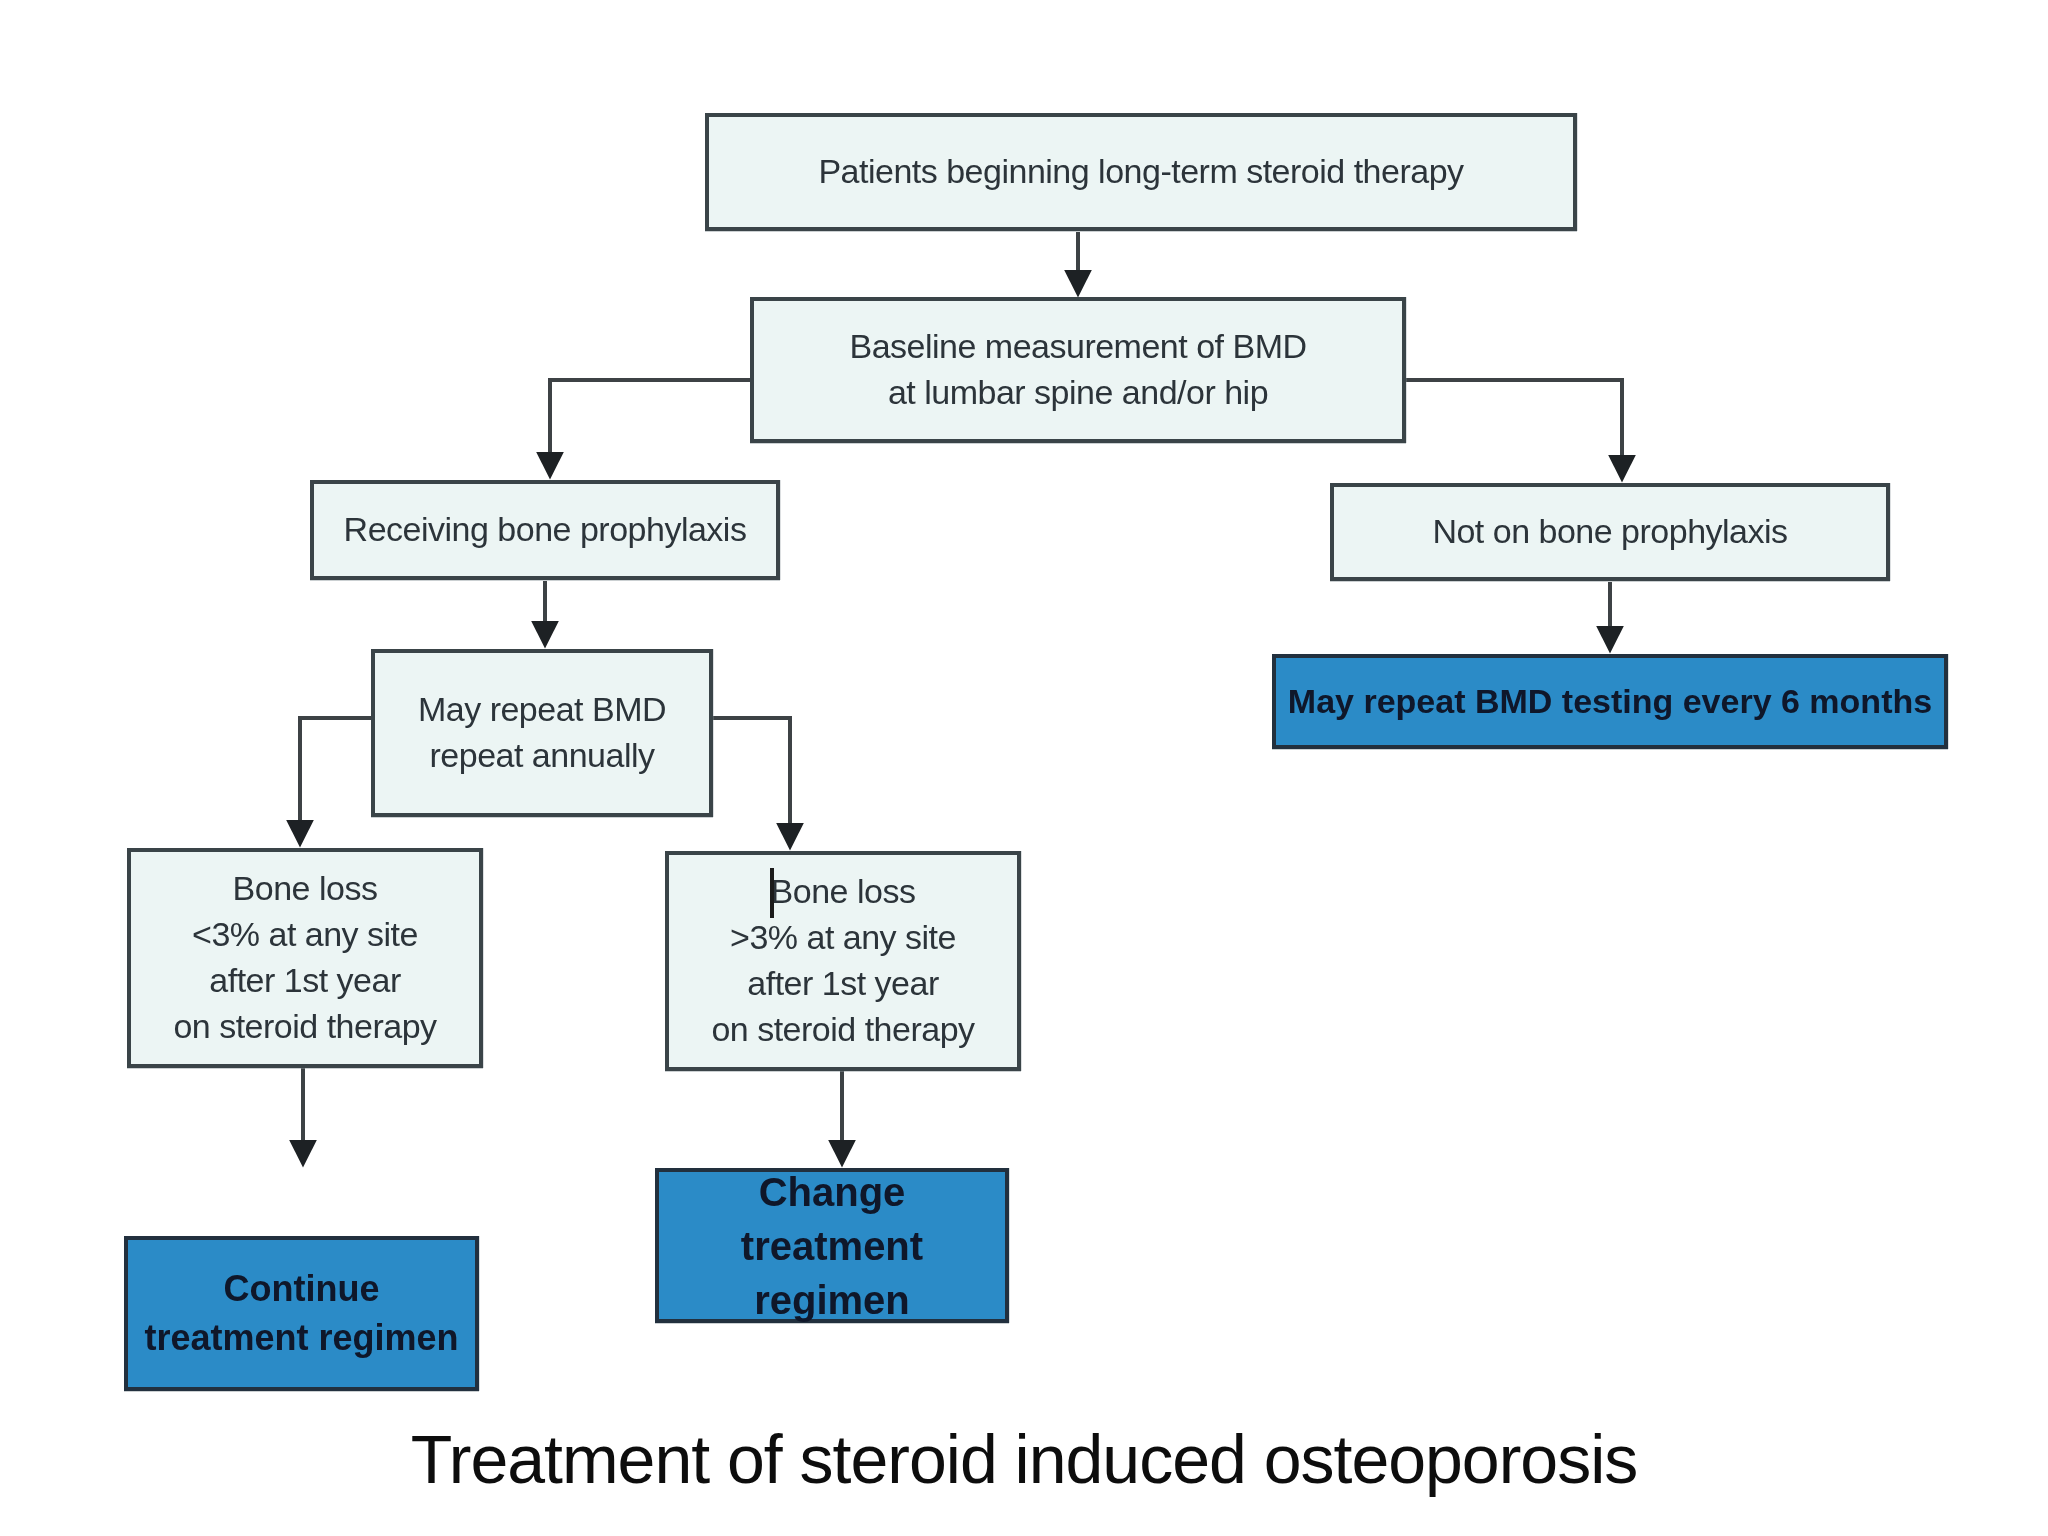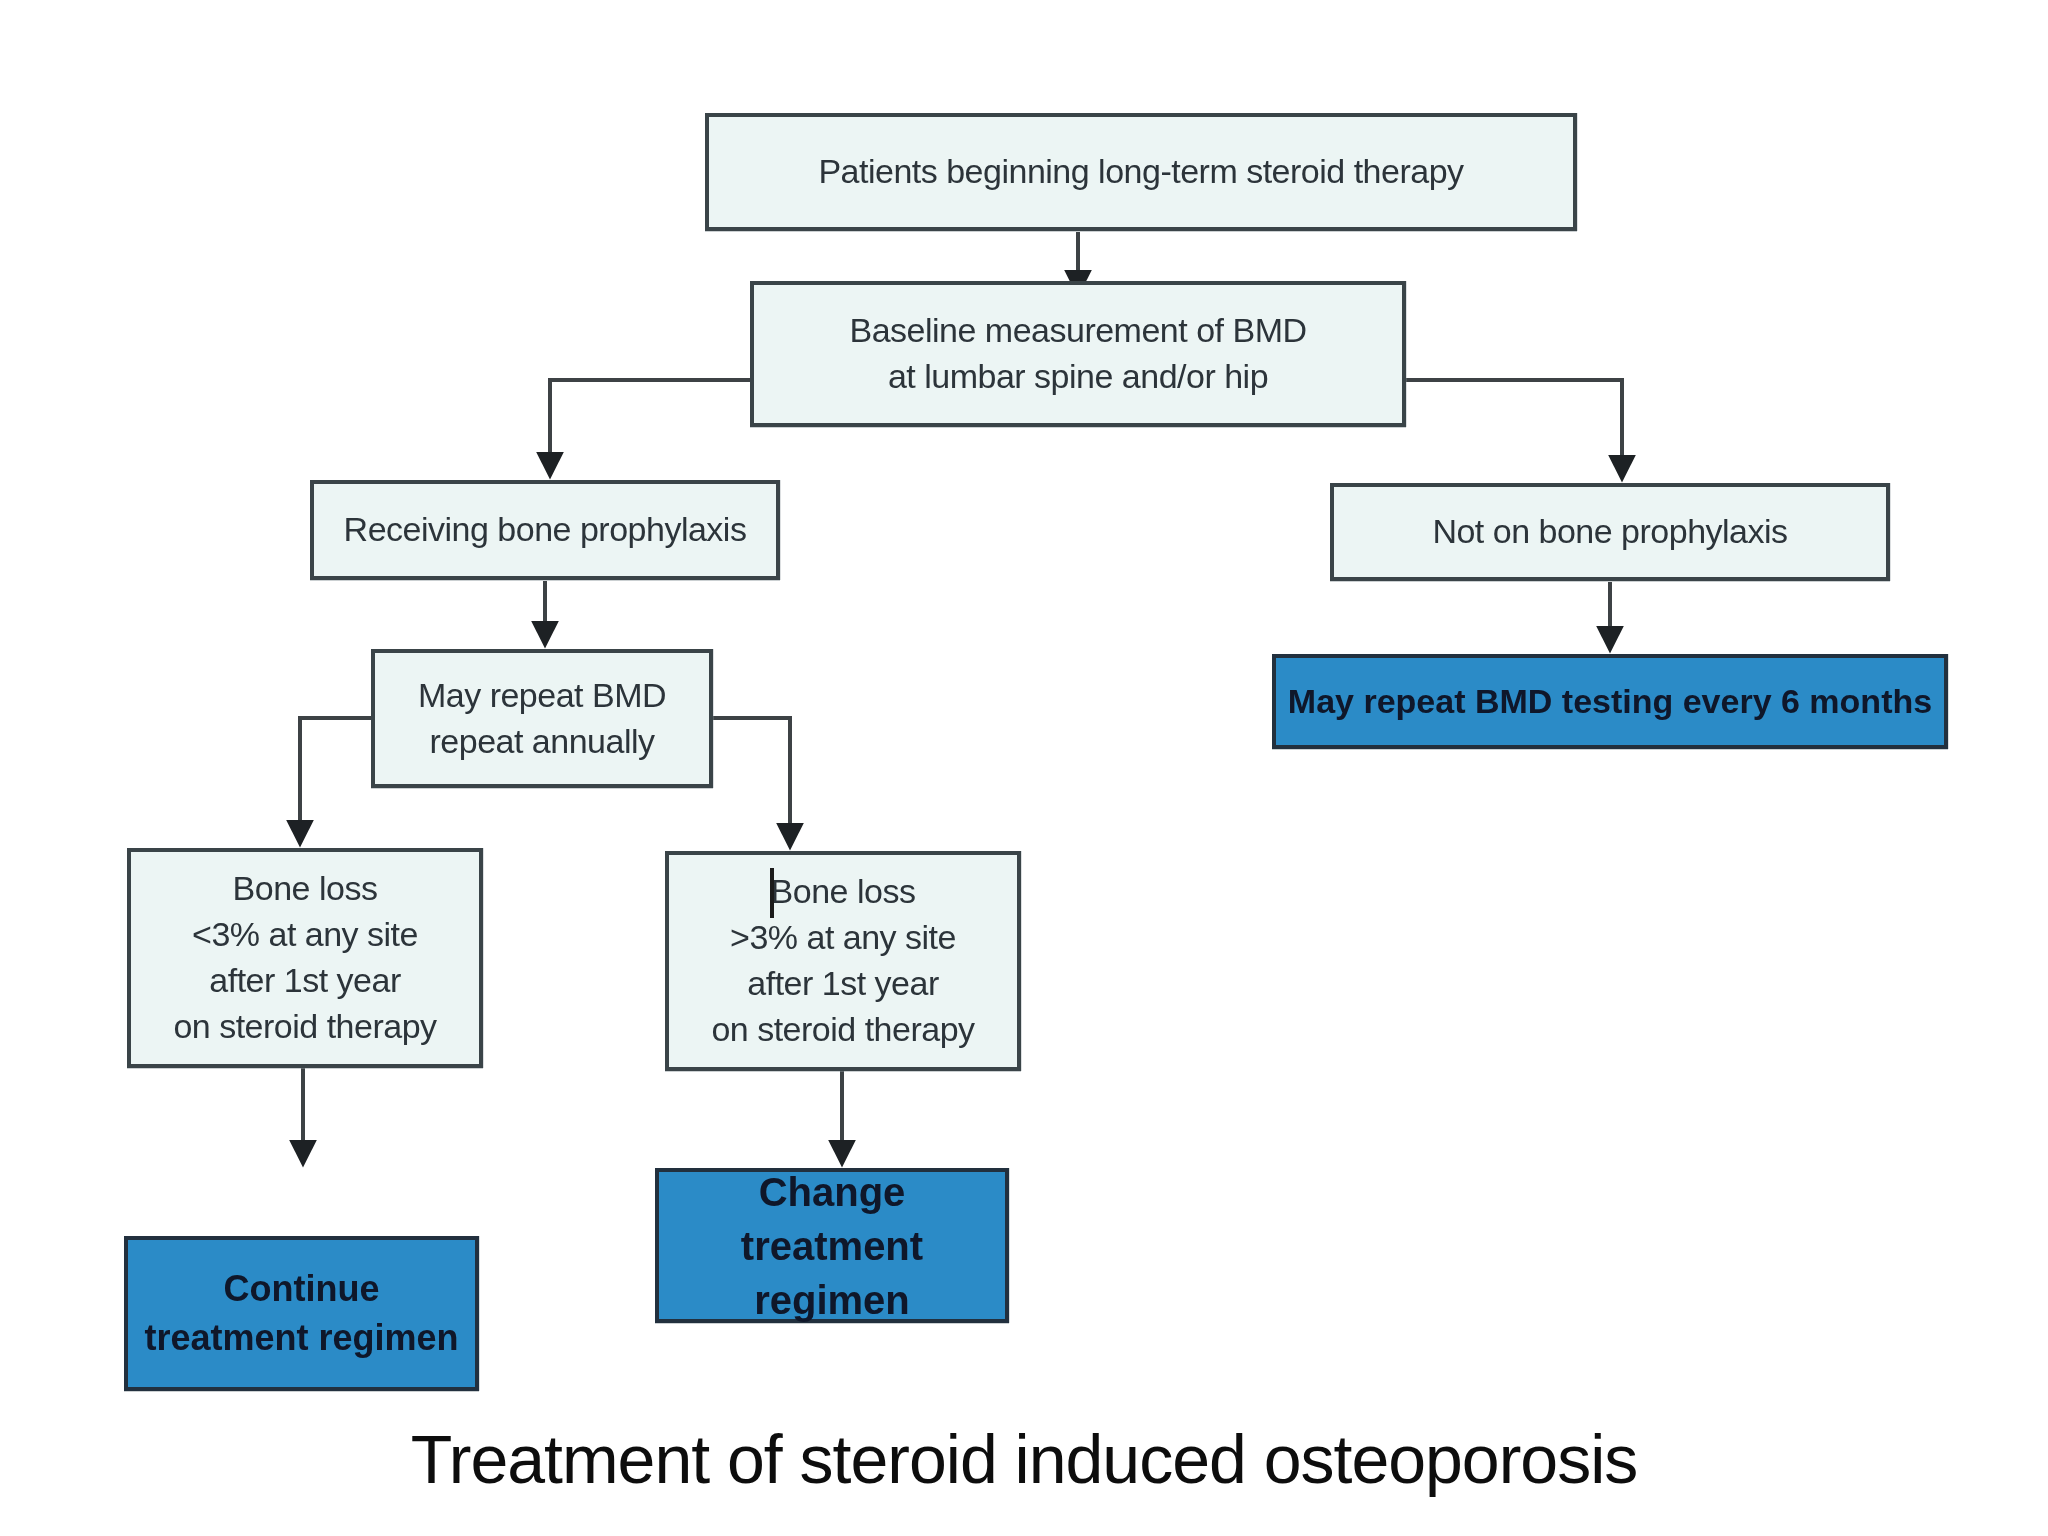--- a/index.html
+++ b/index.html
@@ -29,24 +29,24 @@
     box-shadow: 0 1px 0 rgba(140,150,155,.45), 1px 0 0 rgba(140,150,155,.3);
   }
   .node.action {
     background: #2b8bc7;
     border-color: #22303e;
     color: #0f172a;
     font-weight: bold;
     letter-spacing: 0;
   }
   .n-start    { left: 705px;  top: 113px;  width: 872px; height: 118px; }
-  .n-baseline { left: 750px;  top: 281px;  width: 656px; height: 146px; }
+  .n-baseline { left: 750px;  top: 297px;  width: 656px; height: 146px; }
   .n-receiving{ left: 310px;  top: 480px;  width: 470px; height: 100px; }
   .n-noton    { left: 1330px; top: 483px;  width: 560px; height: 98px;  }
-  .n-annual   { left: 371px;  top: 649px;  width: 342px; height: 139px; }
+  .n-annual   { left: 371px;  top: 649px;  width: 342px; height: 168px; }
   .n-sixmo    { left: 1272px; top: 654px;  width: 676px; height: 95px;  }
   .n-bonelow  { left: 127px;  top: 848px;  width: 356px; height: 220px; }
   .n-bonehigh { left: 665px;  top: 851px;  width: 356px; height: 220px; }
   .n-continue { left: 124px;  top: 1236px; width: 355px; height: 155px; font-size: 36px; }
   .n-change   { left: 655px;  top: 1168px; width: 354px; height: 155px; font-size: 40px; }
   .connectors {
     position: absolute;
     left: 0; top: 0;
     width: 2048px;
     height: 1536px;

